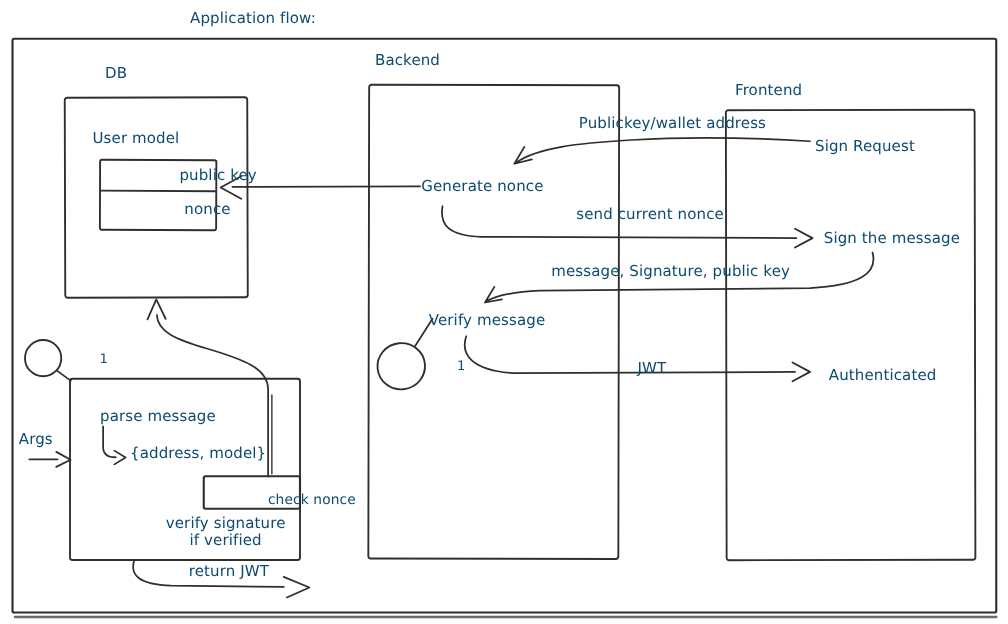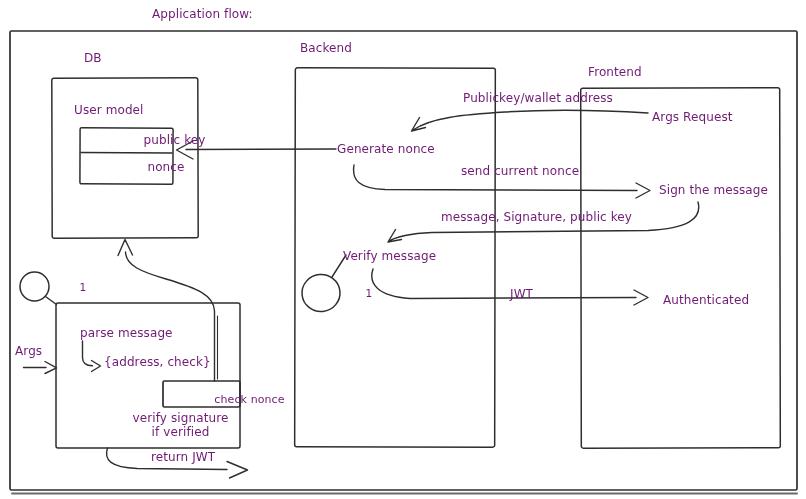--- a/index.html
+++ b/index.html
@@ -1,19 +1,19 @@
 <!DOCTYPE html>
 <html><head>
 <meta charset="utf-8">
 <style>
   html,body{margin:0;padding:0;background:#ffffff;}
   .canvas{position:relative;width:806px;height:499px;background:#ffffff;overflow:hidden;
           font-family:"DejaVu Sans",sans-serif;color:#1c1c1c;}
   .layer{position:absolute;left:0;top:0;}
-  .lbl{position:absolute;font-size:12px;line-height:14.5px;color:#701a75;
+  .lbl{position:absolute;font-size:12px;line-height:14.5px;color:#0c4a6e;
        white-space:pre-line;letter-spacing:.1px;}
   .center{text-align:center;margin-left:48px;}
   .small{font-size:11px;}
   .tiny{font-size:10.5px;}
   .note{font-size:11.5px;line-height:15.5px;}
   svg *{vector-effect:non-scaling-stroke;}
 </style>
 </head>
 <body>
 
@@ -75,32 +75,32 @@
   <div class="lbl" style="left:300px;top:41px">Backend</div>
   <div class="lbl" style="left:588px;top:65px">Frontend</div>
 
   <div class="lbl" style="left:74px;top:103px">User model</div>
   <div class="lbl center" style="left:80px;top:133px;width:93px">public key</div>
   <div class="lbl center" style="left:80px;top:160px;width:76px">nonce</div>
 
 
   <div class="lbl" style="left:337px;top:142px">Generate nonce</div>
   <div class="lbl" style="left:463px;top:91px">Publickey/wallet address</div>
-  <div class="lbl" style="left:652px;top:110px">Args Request</div>
+  <div class="lbl" style="left:652px;top:110px">Sign Request</div>
   <div class="lbl" style="left:461px;top:164px">send current nonce</div>
   <div class="lbl" style="left:659px;top:183px">Sign the message</div>
   <div class="lbl" style="left:441px;top:210px">message, Signature, public key</div>
   <div class="lbl" style="left:343px;top:249px">Verify message</div>
   <div class="lbl" style="left:510px;top:287px">JWT</div>
   <div class="lbl" style="left:663px;top:293px">Authenticated</div>
 
   <div class="lbl tiny center" style="left:311px;top:286px;width:20px">1</div>
   <div class="lbl tiny center" style="left:25px;top:280px;width:20px">1</div>
 
   <div class="lbl" style="left:80px;top:326px">parse message</div>
-  <div class="lbl" style="left:104px;top:355px">{address, check}</div>
+  <div class="lbl" style="left:104px;top:355px">{address, model}</div>
   <div class="lbl" style="left:15px;top:344px">Args</div>
   <div class="lbl small center" style="left:163px;top:393px;width:77px">check nonce</div>
   <div class="lbl center" style="left:84px;top:411px;width:97px;line-height:14px">verify signature
 if verified</div>
   <div class="lbl" style="left:151px;top:450px">return JWT</div>
 
 </div>
 
 </body></html>

